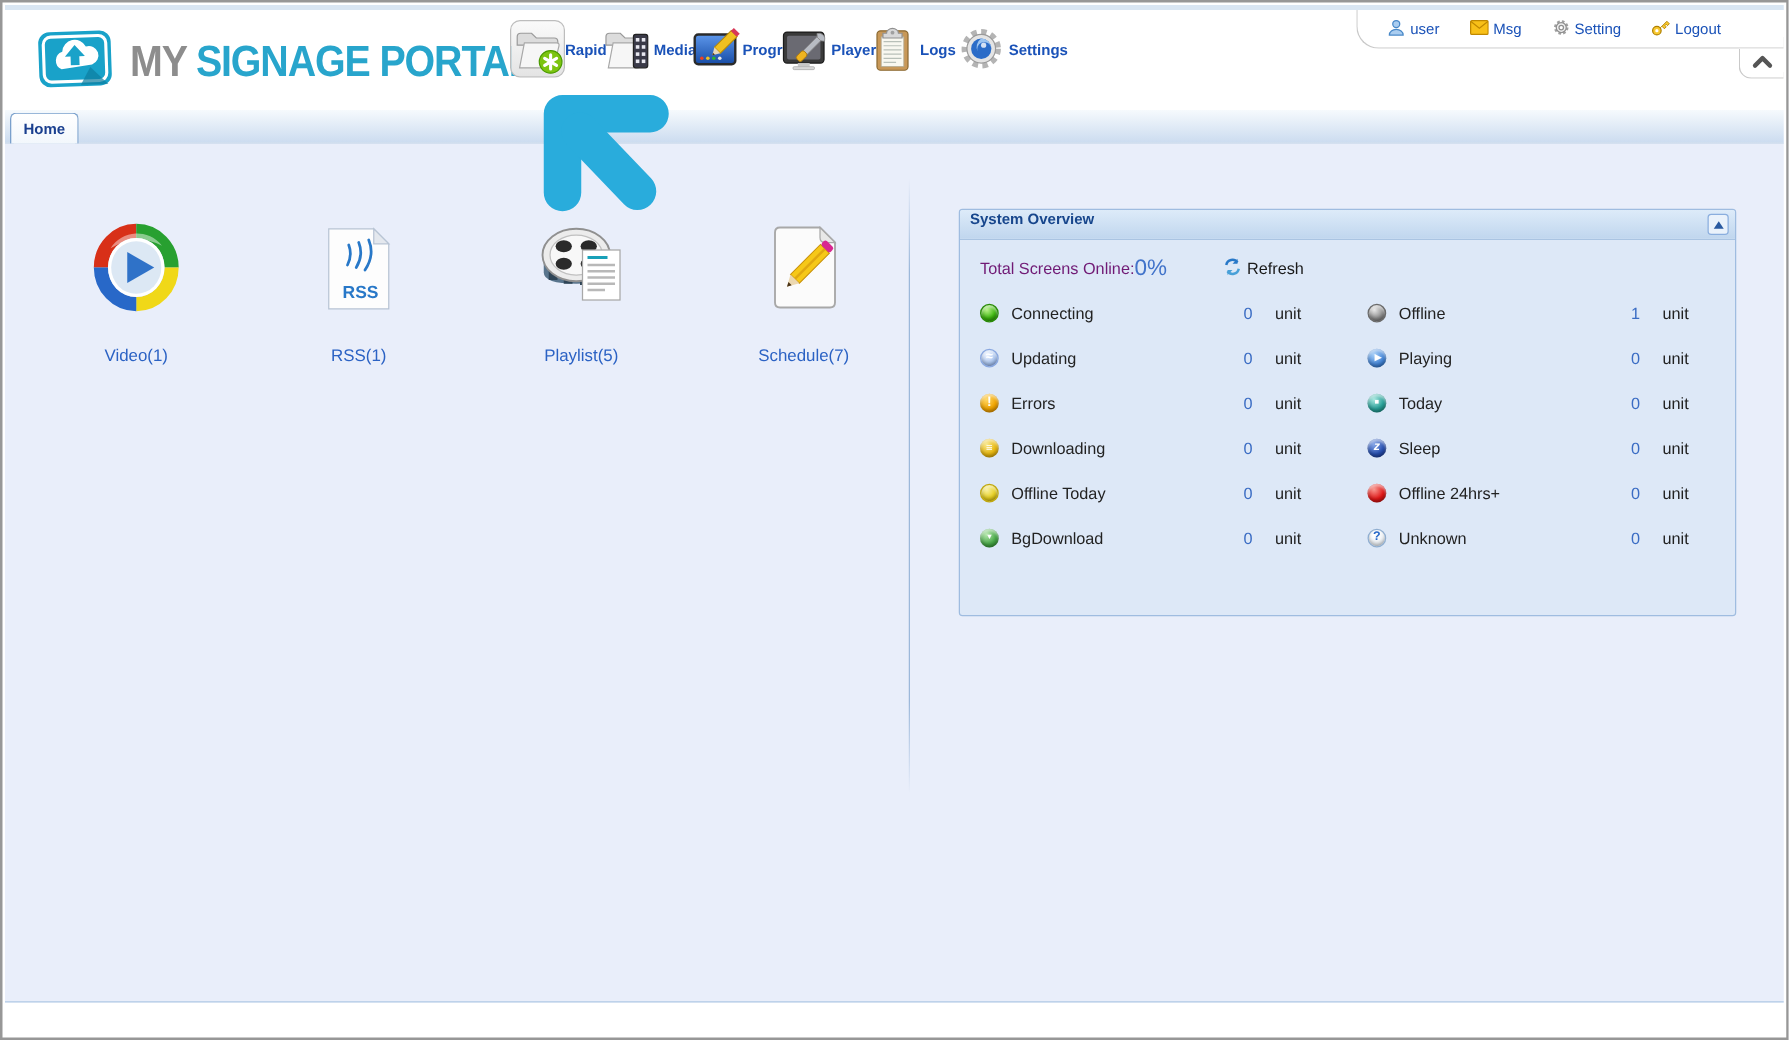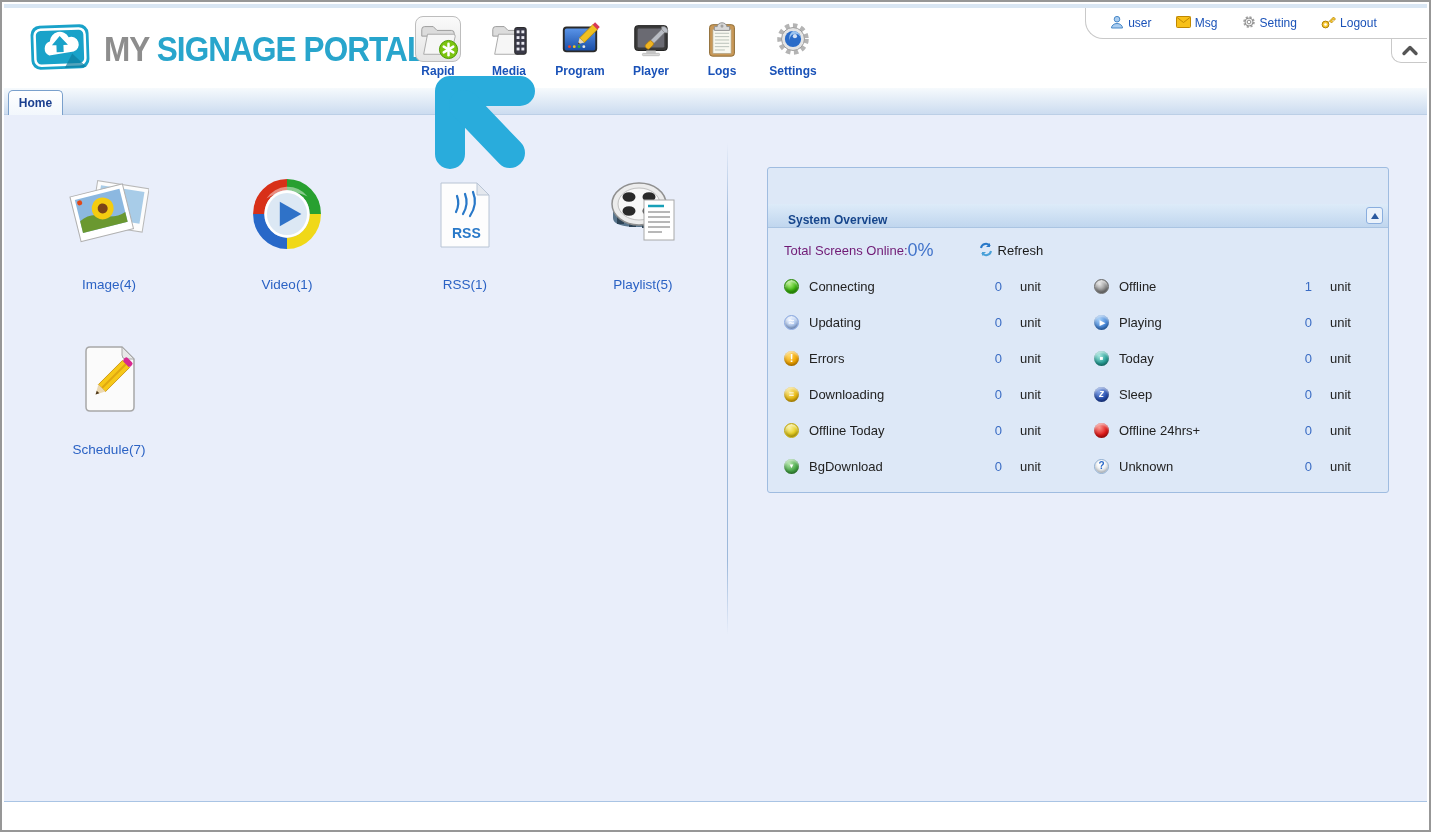--- a/index.html
+++ b/index.html
@@ -8,21 +8,21 @@
   .frame { position:absolute; inset:0; border:2px solid #979797; background:#fff; }
 
   
   .header { position:absolute; left:2px; right:2px; top:2px; height:84px; background:#fff; border-top:4px solid #d9e6f3; }
   .logo { position:absolute; left:24px; top:10px; display:flex; align-items:center; gap:10px; }
   .logo-text { font-size:35px; font-weight:bold; letter-spacing:-1px; transform:scaleX(.9); transform-origin:left center; white-space:nowrap; }
   .logo-my { color:#8d8d8d; }
   .logo-rest { color:#28a5cc; }
 
   .nav { position:absolute; left:404px; top:8px; display:flex; gap:11px; }
-  .nav-item { width:60px; display:flex; flex-direction:column; align-items:center; cursor:pointer; }
+  .nav-item { width:60px; display:flex; flex-direction:row; align-items:center; cursor:pointer; }
   .nav-icon { width:46px; height:46px; display:flex; align-items:center; justify-content:center; border:1px solid transparent; border-radius:8px; }
   .nav-item.selected .nav-icon { border:1px solid #bdbdbd; background:linear-gradient(#fafafa,#e4e4e4); }
   .nav-label { margin-top:2px; font-size:12px; font-weight:bold; color:#1a52b8; }
 
   .userbar { position:absolute; right:0; top:0; width:342px; height:31px; border-left:1px solid #c9c9c9; border-bottom:1px solid #c9c9c9; border-bottom-left-radius:18px; display:flex; align-items:center; justify-content:space-evenly; padding-right:26px; background:#fff; }
   .user-item { display:flex; align-items:center; gap:4px; font-size:12px; color:#1a52b8; cursor:pointer; }
   .collapse-tab { position:absolute; right:0; top:31px; width:36px; height:24px; border-left:1px solid #c9c9c9; border-bottom:1px solid #c9c9c9; border-bottom-left-radius:10px; display:flex; align-items:center; justify-content:center; background:#fff; cursor:pointer; }
 
   
   .tabstrip { position:absolute; left:2px; right:2px; top:86px; height:27px; background:linear-gradient(#f6fafd,#ccdcf0); border-bottom:1px solid #bccfe6; }
@@ -32,21 +32,21 @@
   .content { position:absolute; left:2px; right:2px; top:113px; bottom:29px; background:#e9eefa; overflow:hidden; }
   .vdivider { position:absolute; left:723px; top:28px; height:492px; width:1px; background:linear-gradient(#e9eefa, #9cb8da 15%, #9cb8da 85%, #e9eefa); }
 
   .modules { position:absolute; left:16px; top:59px; width:712px; display:grid; grid-template-columns:repeat(4,178px); row-gap:47px; justify-items:center; }
   .module { display:flex; flex-direction:column; align-items:center; cursor:pointer; }
   .mod-icon { height:76px; display:flex; align-items:flex-end; justify-content:center; }
   .mod-label { margin-top:27px; font-size:13.5px; color:#2b62c4; }
 
   
   .panel { position:absolute; left:763px; top:52px; width:622px; height:326px; border:1px solid #9fbce0; border-radius:3px; background:#dde8f7; }
-  .panel-header { height:24px; background:linear-gradient(#ddebf9,#c0d6ee); border-bottom:1px solid #aac4e2; display:flex; align-items:flex-end; padding:0 20px; position:relative; border-radius:2px 2px 0 0;margin-top:36px; }
+  .panel-header { height:24px; background:linear-gradient(#ddebf9,#c0d6ee); border-bottom:1px solid #aac4e2; display:flex; align-items:flex-start; padding:0 8px; position:relative; border-radius:2px 2px 0 0; }
   .panel-title { font-size:12px; font-weight:bold; color:#17468c; }
   .panel-collapse { position:absolute; right:5px; top:3px; width:17px; height:17px; border:1px solid #8aaede; border-radius:3px; background:#eaf2fb; display:flex; align-items:center; justify-content:center; cursor:pointer; }
   .tri-up { width:0; height:0; border-left:4px solid transparent; border-right:4px solid transparent; border-bottom:6px solid #2a5aa0; }
   .panel-body { padding:12px 16px; }
   .total-row { display:flex; align-items:center; }
   .total-label { font-size:13px; color:#701a75; }
   .total-value { font-size:18px; color:#4173ca; }
   .refresh { display:flex; align-items:center; gap:4px; margin-left:44px; font-size:13px; color:#1a1a1a; cursor:pointer; }
 
   .status-grid { margin-top:17px; display:grid; grid-template-columns:1fr 1fr; column-gap:32px; row-gap:20px; }
@@ -278,39 +278,20 @@
     <div class="tab">
       <span>Home</span>
     </div>
   </div>
 
   <div class="content">
     <div class="vdivider"></div>
 
     <div class="modules">
 
-      <div class="module">
-        <span class="mod-icon">
-          <svg width="80" height="78" viewBox="0 0 80 78">
-            <g transform="rotate(9 48 40)">
-              <rect x="24" y="12" width="52" height="44" fill="#fcfcfc" stroke="#b8b8b8"></rect>
-              <rect x="28" y="16" width="44" height="32" fill="#a8cce8"></rect>
-            </g>
-            <g transform="rotate(-14 32 42)">
-              <rect x="6" y="18" width="54" height="46" fill="#ffffff" stroke="#b0b0b0"></rect>
-              <rect x="10" y="22" width="46" height="34" fill="#8cb8e0"></rect>
-              <path d="M10 44 q12 -6 22 0 q14 6 24 2 v10 H10 Z" fill="#6a9830"></path>
-              <circle cx="35" cy="37" r="11" fill="#f4cc10"></circle>
-              <circle cx="35" cy="37" r="5" fill="#7a4418"></circle>
-              <circle cx="14" cy="26" r="2.5" fill="#e04818"></circle>
-            </g>
-          </svg>
-        </span>
-        <span class="mod-label">Image(4)</span>
-      </div>
 
       <div class="module">
         <span class="mod-icon">
           <svg width="70" height="72" viewBox="0 0 68 70">
             <ellipse cx="34" cy="35" rx="32" ry="33" fill="#c8d8ec"></ellipse>
             <g fill="none" stroke-width="11">
               <path d="M6.5 35 A27.5 28.5 0 0 1 34 6.5" stroke="#d83018"></path>
               <path d="M34 6.5 A27.5 28.5 0 0 1 61.5 35" stroke="#28a030"></path>
               <path d="M61.5 35 A27.5 28.5 0 0 1 34 63.5" stroke="#f0d818"></path>
               <path d="M34 63.5 A27.5 28.5 0 0 1 6.5 35" stroke="#2868c8"></path>

